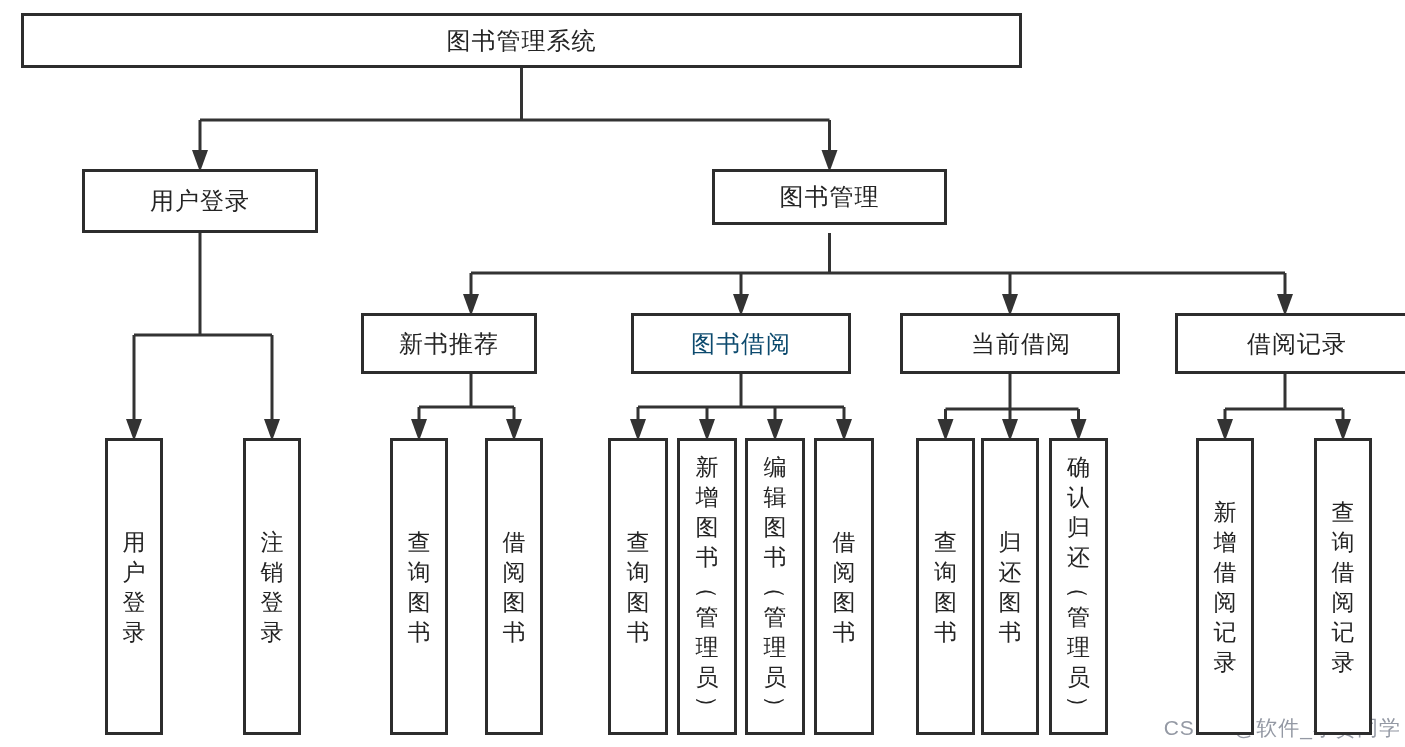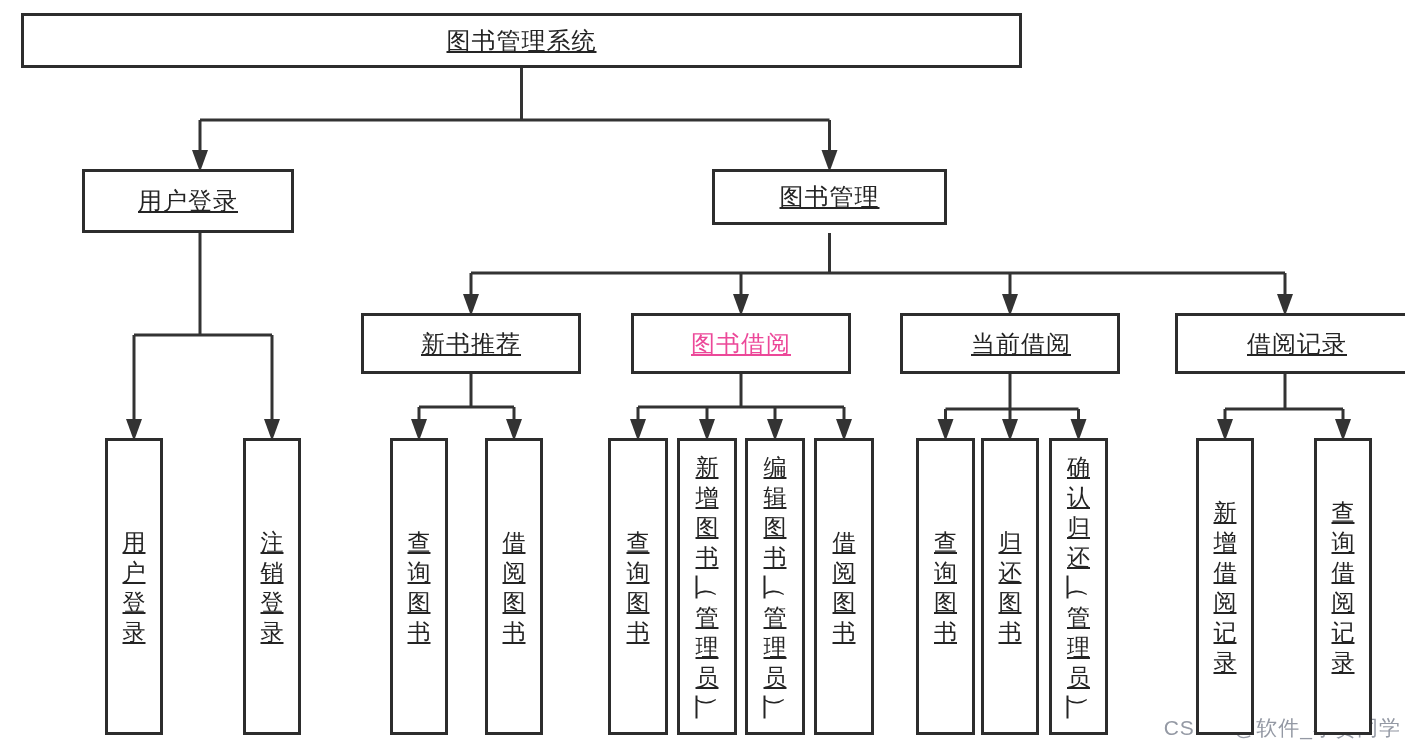--- a/index.html
+++ b/index.html
@@ -13,21 +13,20 @@
   #connectors{position:absolute;left:0;top:0;width:1405px;height:747px;}
   .node{
     position:absolute;
     box-sizing:border-box;
     background:#ffffff;
     border:3px solid #2d2d2d;
     display:flex;
     align-items:center;
     justify-content:center;
     color:#242424;
-    text-decoration:underline;
   }
   .node .hlabel{
     font-size:24px;
     letter-spacing:1px;
     white-space:nowrap;
   }
   .node .vlabel{
     display:flex;
     flex-direction:column;
     align-items:center;
@@ -108,30 +107,30 @@
       <line x1="1225" y1="409" x2="1225" y2="420" stroke="#333333" stroke-width="3"></line>
       <path d="M 1225 441 L 1217 419 L 1233 419 Z" fill="#333333"></path>
       <line x1="1343" y1="409" x2="1343" y2="420" stroke="#333333" stroke-width="3"></line>
       <path d="M 1343 441 L 1335 419 L 1351 419 Z" fill="#333333"></path>
     </svg>
 
   <div id="watermark" style="color: rgb(148, 153, 164);">CSDN @软件_小贺同学</div>
 <div class="node" style="left: 21px; top: 13px; width: 1001px; height: 55px; border-color: rgb(45, 45, 45); color: rgb(36, 36, 36);">
       <span class="hlabel">图书管理系统</span>
     </div>
-    <div class="node" style="left: 82px; top: 169px; width: 212px; height: 64px; border-color: rgb(45, 45, 45); color: rgb(36, 36, 36); text-align: right;">
+    <div class="node" style="left: 82px; top: 169px; width: 236px; height: 64px; border-color: rgb(45, 45, 45); color: rgb(36, 36, 36); text-align: right;">
       <span class="hlabel">用户登录</span>
     </div>
     <div class="node" style="left: 712px; top: 169px; width: 235px; height: 56px; border-color: rgb(45, 45, 45); color: rgb(36, 36, 36);">
       <span class="hlabel">图书管理</span>
     </div>
-    <div class="node" style="left: 361px; top: 313px; width: 220px; height: 61px; border-color: rgb(45, 45, 45); color: rgb(36, 36, 36);">
+    <div class="node" style="left: 361px; top: 313px; width: 176px; height: 61px; border-color: rgb(45, 45, 45); color: rgb(36, 36, 36);">
       <span class="hlabel">新书推荐</span>
     </div>
-    <div class="node" style="left: 631px; top: 313px; width: 220px; height: 61px; border-color: rgb(45, 45, 45); color: #ec4899;">
+    <div class="node" style="left: 631px; top: 313px; width: 220px; height: 61px; border-color: rgb(45, 45, 45); color: #0c4a6e;">
       <span class="hlabel">图书借阅</span>
     </div>
     <div class="node" style="left: 900px; top: 313px; width: 220px; height: 61px; border-color: rgb(45, 45, 45); color: rgb(36, 36, 36); padding-left: 22px;">
       <span class="hlabel">当前借阅</span>
     </div>
     <div class="node" style="left: 1175px; top: 313px; width: 244px; height: 61px; border-color: rgb(45, 45, 45); color: rgb(36, 36, 36);">
       <span class="hlabel">借阅记录</span>
     </div>
     <div class="node" style="left: 105px; top: 438px; width: 58px; height: 297px; border-color: rgb(45, 45, 45); color: rgb(36, 36, 36);">
       <span class="vlabel">

